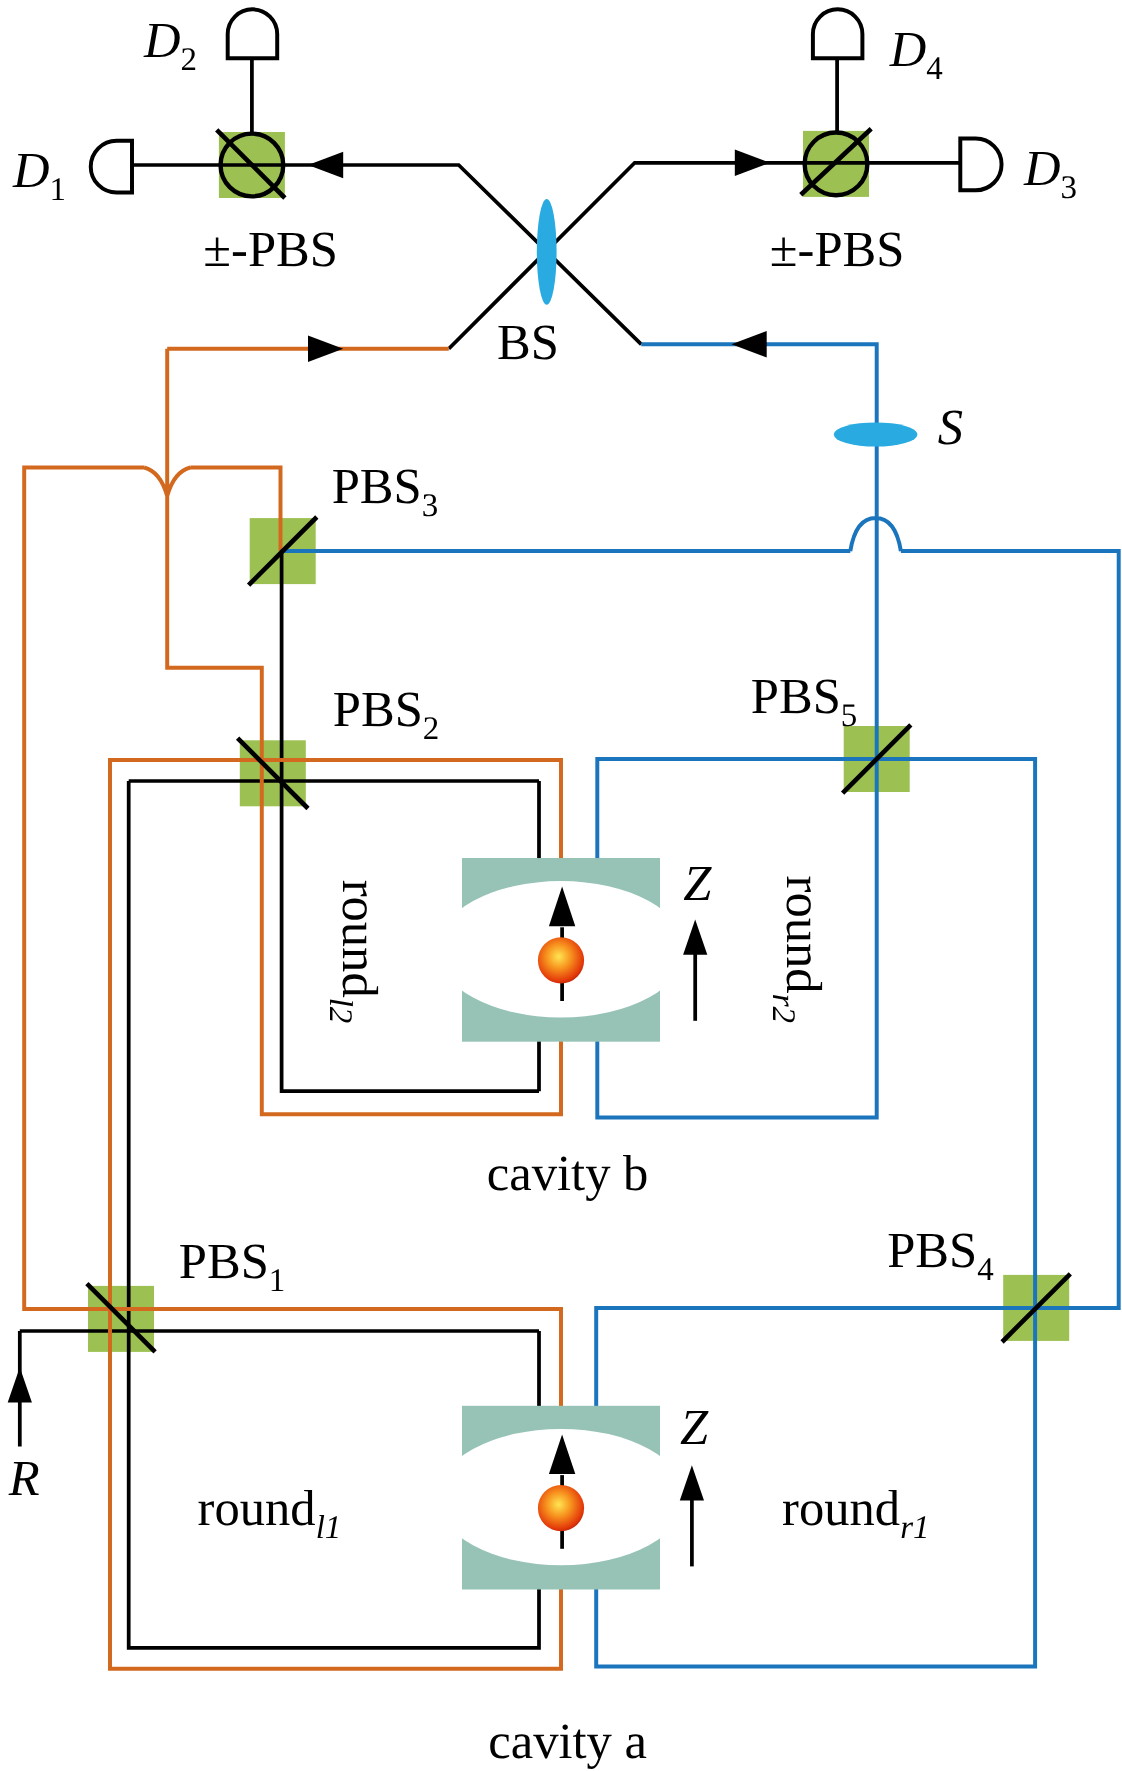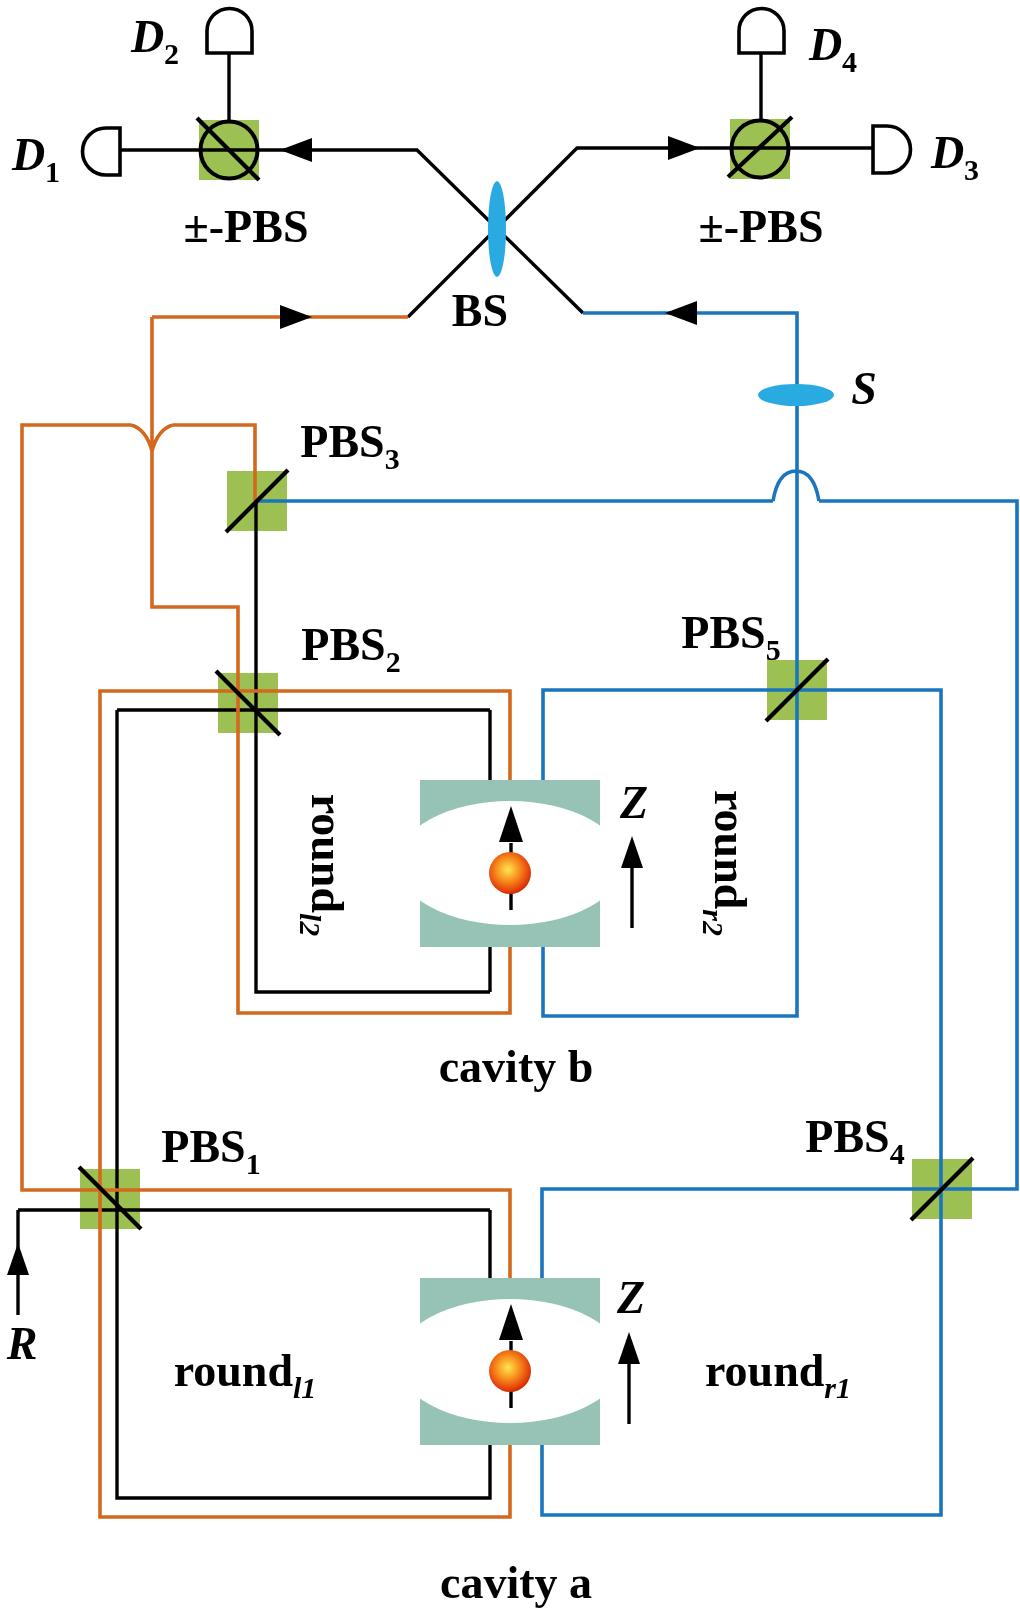--- a/index.html
+++ b/index.html
@@ -1,16 +1,16 @@
 <!DOCTYPE html>
 <html style="--orange_path: #D2691E; --blue_path: #1B75BC; --pbs_green: #9CC152; --mirror_teal: #97C3B7; --lens_blue: #29ABE2; --line_black: #000000; --atom_core: #FFE552; --atom_mid: #F7931E; --atom_outer: #E43A0A; --atom_rim: #7E0000;"><head>
 <meta charset="utf-8">
 <style>
   html,body{margin:0;padding:0;background:#fff;}
-  .stage{position:relative;width:1020px;height:1610px;background:#fff;overflow:hidden;font-weight:bold;}
+  .stage{position:relative;width:1020px;height:1610px;background:#fff;overflow:hidden;}
   svg{display:block;}
   text{font-family:"Liberation Serif","DejaVu Serif",serif;fill:#000;}
   .lbl{font-size:46px;}
   .sub{font-size:30px;}
   .it{font-style:italic;}
   .w-black{stroke:var(--line_black);stroke-width:3.4;fill:none;}
   .w-orange{stroke:var(--orange_path);stroke-width:3.6;fill:none;}
   .w-blue{stroke:var(--blue_path);stroke-width:3.6;fill:none;}
   .pbs-sq{fill:var(--pbs_green);}
   .pbs-diag{stroke:var(--line_black);stroke-width:4.2;fill:none;}

